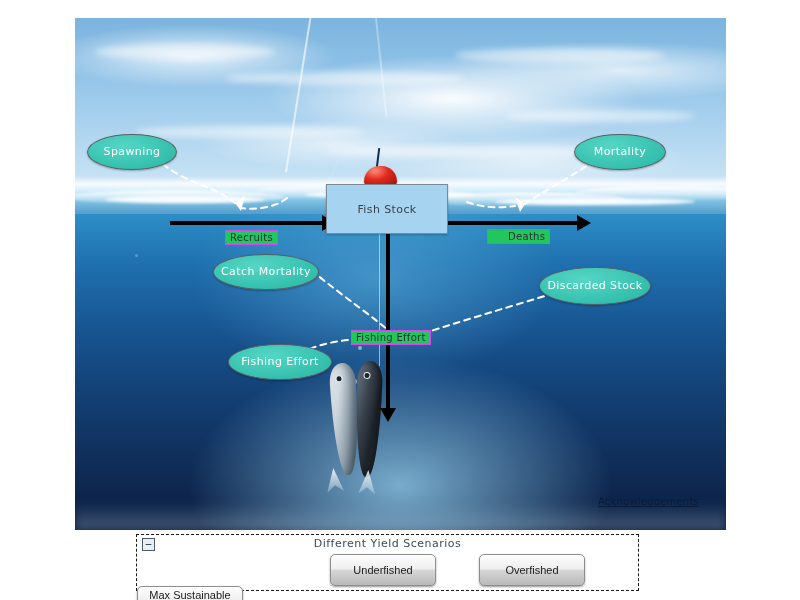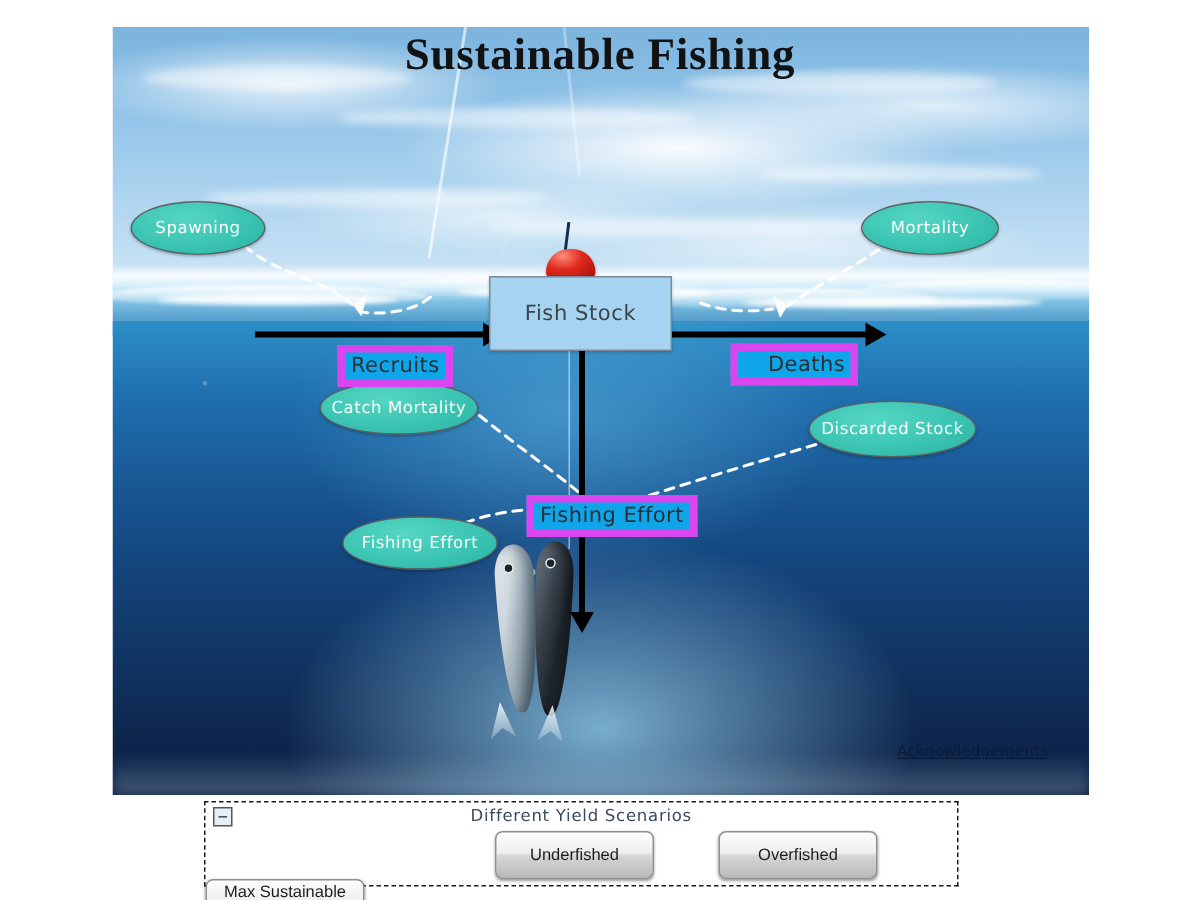--- a/index.html
+++ b/index.html
@@ -121,27 +121,27 @@
     position:absolute;display:flex;align-items:center;justify-content:center;
     background:radial-gradient(ellipse at 40% 32%,#56d6c4 0%,#3bc4b2 55%,#29b3a2 100%);
     border:1.5px solid #5a5f62;border-radius:50%;
     color:#ffffff;font-family:"DejaVu Sans",sans-serif;font-size:11px;
     letter-spacing:.4px;text-align:center;line-height:1.1;
     box-shadow:0 1px 2px rgba(0,0,0,.28);
   }
   .boxnode{
     position:absolute;display:flex;align-items:center;justify-content:center;
     background:#a5d3f0;border:1px solid #7d8a93;
-    color:#3c4349;font-family:"DejaVu Sans",sans-serif;font-size:14px;
+    color:#3c4349;font-family:"DejaVu Sans",sans-serif;font-size:11px;
     letter-spacing:.4px;
     box-shadow:0 1px 2px rgba(0,0,0,.22);
   }
   .flowlabel{
-    position:absolute;background:#0ea5e9;border:5px solid #d946ef;
-    color:#2a3036;font-family:"DejaVu Sans",sans-serif;font-size:14px;
+    position:absolute;background:#22c55e;border:1px solid #d946ef;
+    color:#2a3036;font-family:"DejaVu Sans",sans-serif;font-size:10px;
     padding:1px 4px;letter-spacing:.3px;white-space:nowrap;
   }
   .arrowline{position:absolute;background:#000000;height:4px;}
   .arrowline.v{width:4px;height:auto;}
   .arrowhead{
     position:absolute;width:0;height:0;
     border-top:8px solid transparent;border-bottom:8px solid transparent;
     border-left:14px solid #000000;
   }
   .arrowhead.down{
@@ -287,21 +287,20 @@
       <span>Fishing Effort</span>
     </div>
 
     <div class="flowlabel" style="left:150px;top:212px;">Recruits</div>
     <div class="flowlabel" style="left:412px;top:211px;padding-left:20px;">Deaths</div>
     <div class="flowlabel" style="left:276px;top:312px;">Fishing Effort</div>
 
     <div id="ack">Acknowledgements</div>
   </div>
 
-  <div id="title">Sustainable Fishing</div>
 
   <div id="panel">
     <div id="collapse">−</div>
     <div id="panel-title">Different Yield Scenarios</div>
 
     <div class="btn" id="btn-msy">
       <span>Max Sustainable Yield</span>
     </div>
     <div class="btn" id="btn-under">
       <span>Underfished</span>

